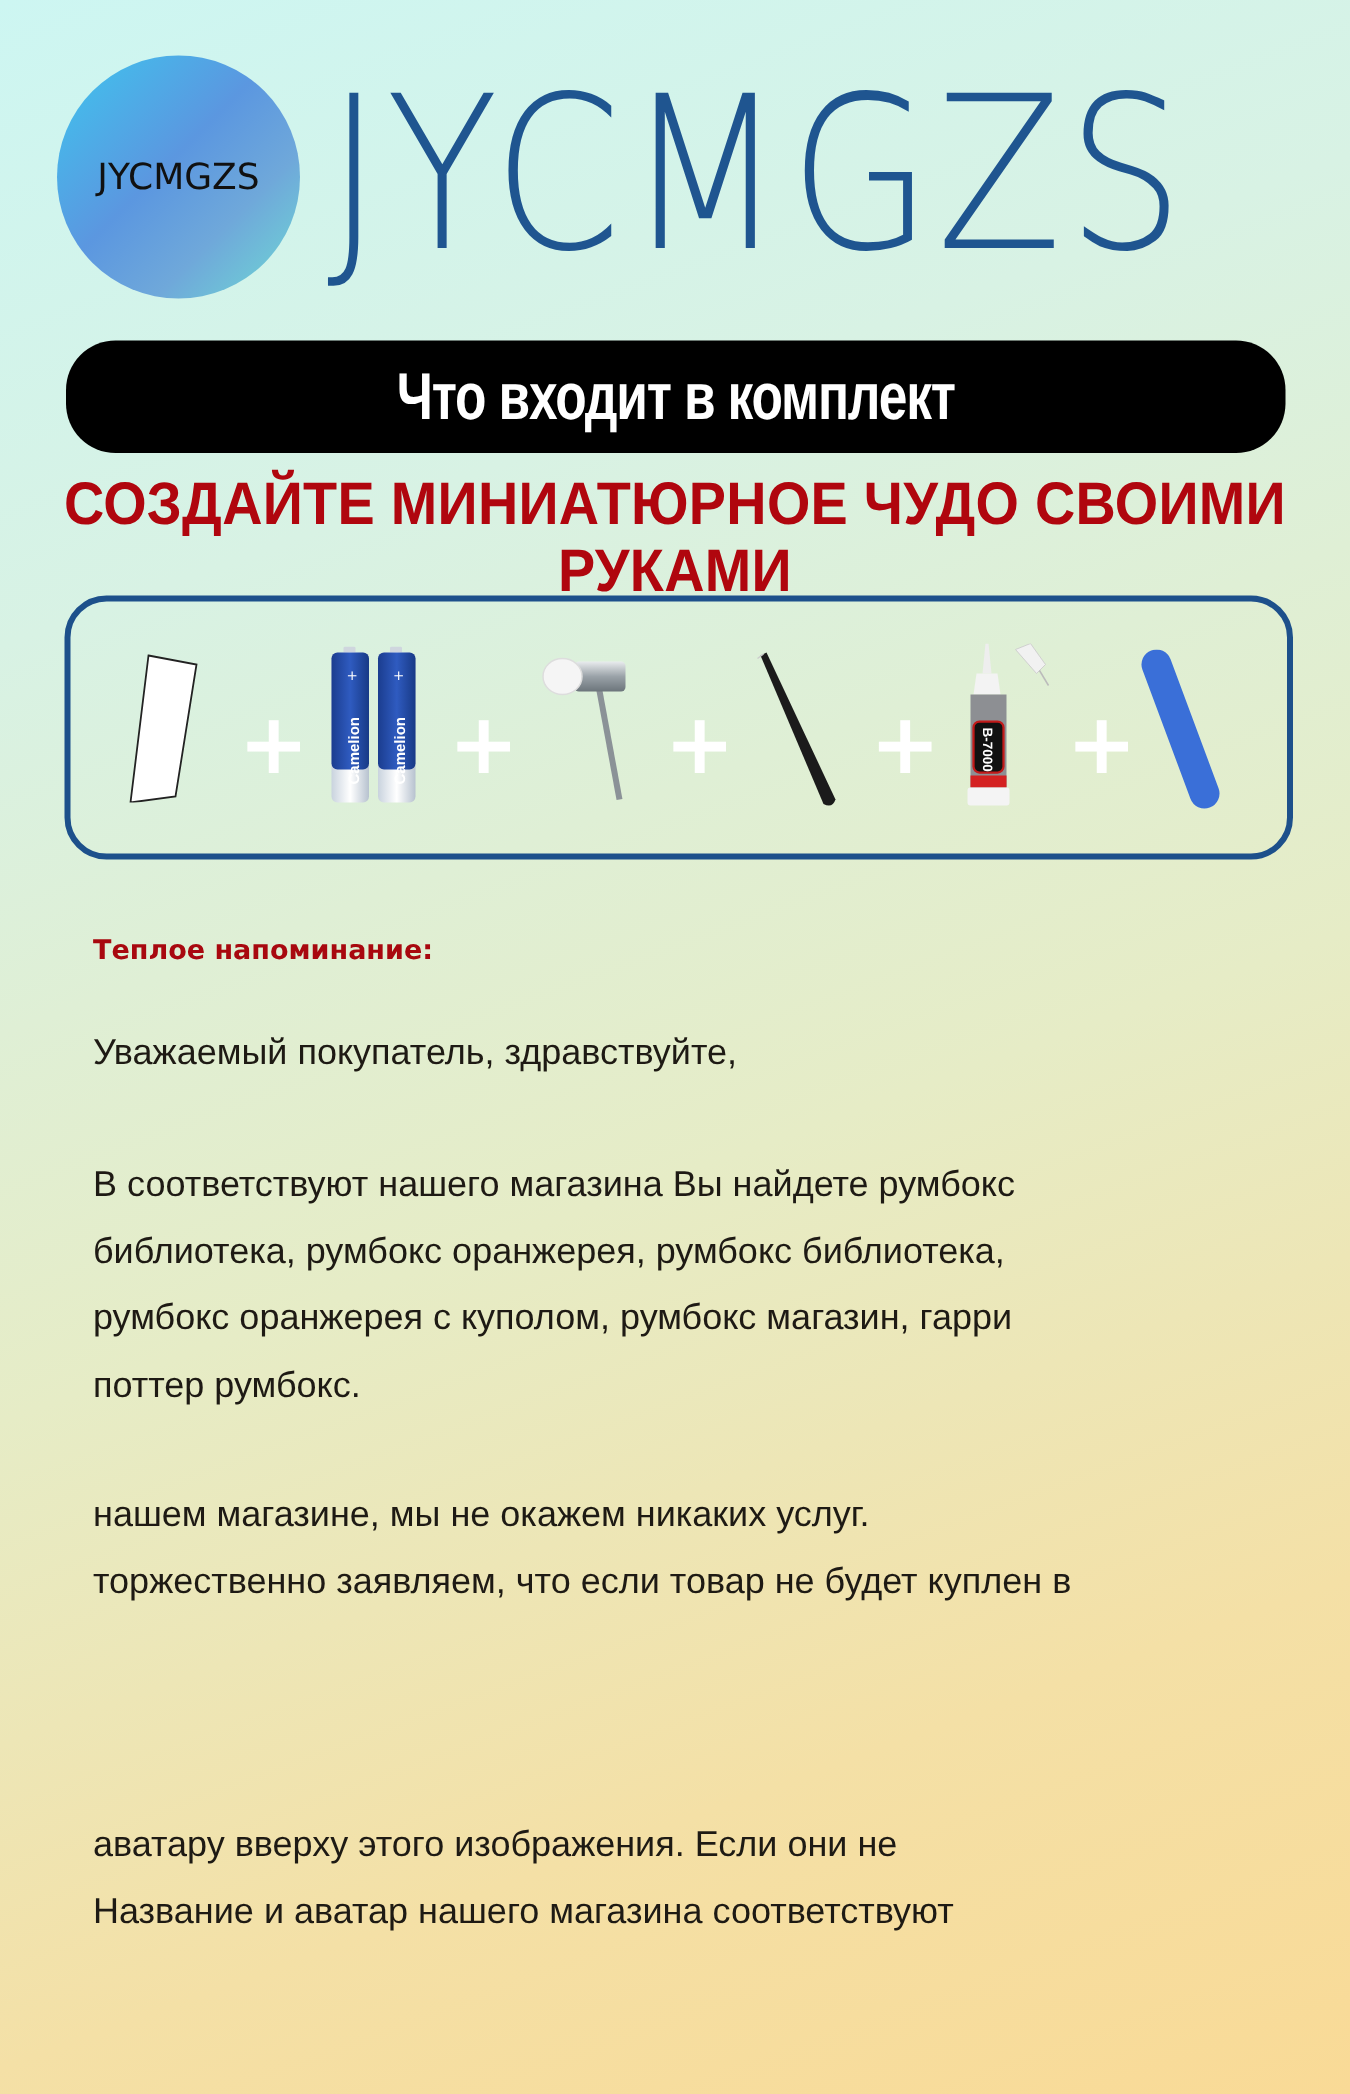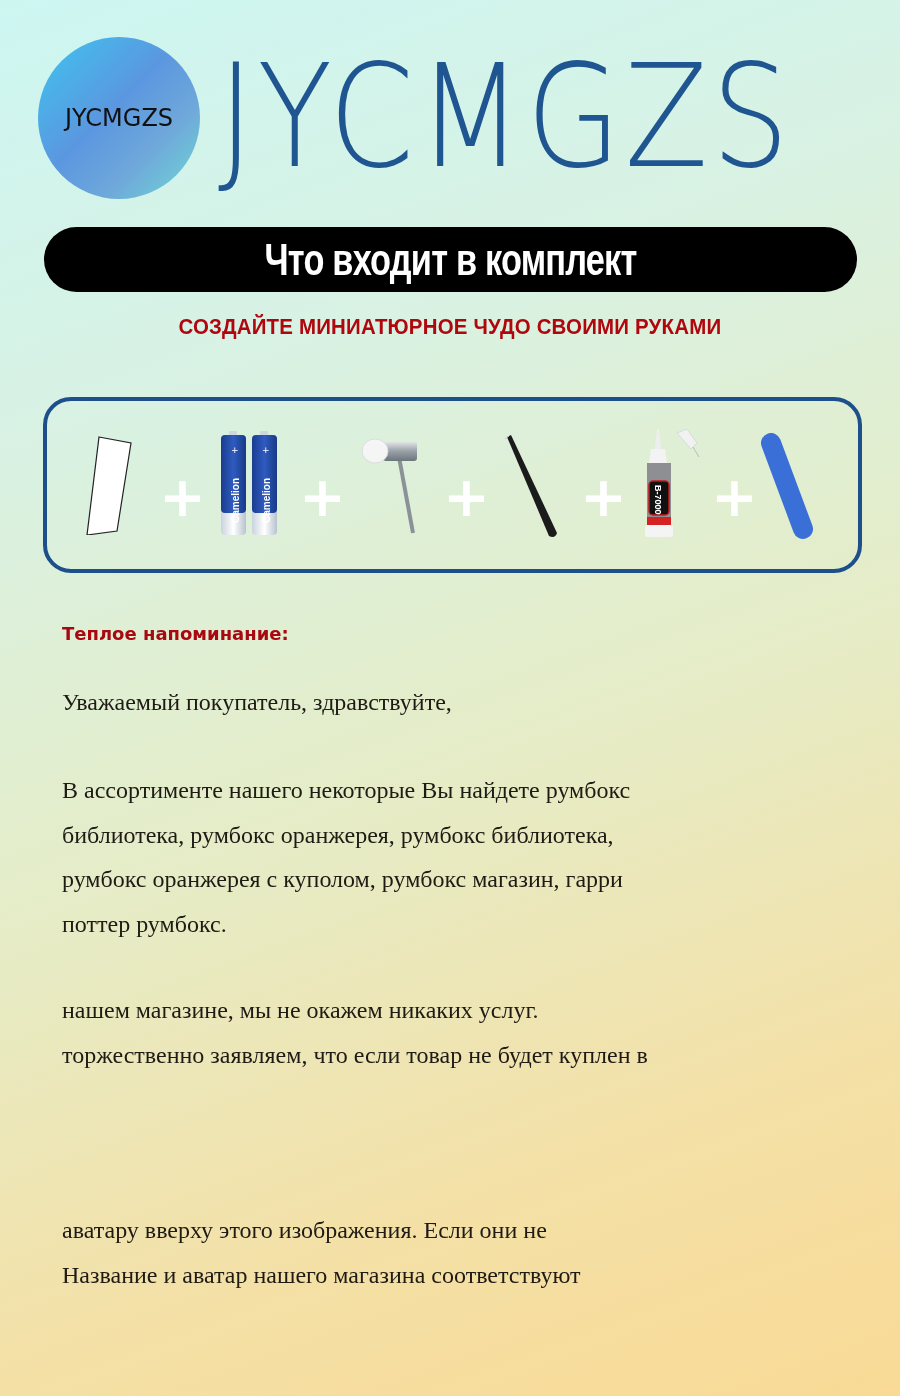--- a/index.html
+++ b/index.html
@@ -23,32 +23,32 @@
     .brand-title {
       left: 218px; top: 42px; height: 150px;
       font-family: "DejaVu Sans", sans-serif; font-weight: 300;
       font-size: 142px; line-height: 150px; color: #1f5590;
       letter-spacing: 4px; transform: scaleX(0.86); transform-origin: left center;
       -webkit-text-stroke: 0px;
     }
 
     
     .pill {
-      left: 44px; top: 227px; width: 813px; height: 65px; border-radius: 33px;
+      left: 44px; top: 227px; width: 813px; height: 75px; border-radius: 33px;
       background: #000; display: flex; align-items: center; justify-content: center;
     }
     .pill span {
       color: #fff; font-family: "Liberation Sans", sans-serif; font-weight: 700;
       font-size: 44px; transform: scaleX(0.78); letter-spacing: -1px; display: inline-block;
     }
 
     .subtitle {
       left: 0; width: 900px; top: 314px; text-align: center;
       color: #b0060e; font-family: "Liberation Sans", sans-serif; font-weight: 700;
-      font-size: 22px; letter-spacing: 0.2px;
+      font-size: 40px; letter-spacing: 0.2px;
     }
     .subtitle span { display: inline-block; transform: scaleX(0.93); }
 
     
     .kit-box {
       left: 43px; top: 397px; width: 811px; height: 168px;
       border: 4px solid #1d508b; border-radius: 28px;
     }
     .kit-item { position: absolute; }
     .plus {
@@ -57,21 +57,21 @@
       width: 40px; text-align: center;
     }
 
     
     .reminder-heading {
       left: 62px; top: 623px; color: #a8080f;
       font-family: "DejaVu Sans", sans-serif; font-weight: 700; font-size: 18px;
     }
     .body-text {
       left: 62px; width: 800px; color: #1e1a14;
-      font-family: Liberation Serif, serif; font-size: 24px; line-height: 44.5px;
+      font-family: Liberation Sans, sans-serif; font-size: 24px; line-height: 44.5px;
     }
     .body-text .line { display: block; white-space: nowrap; }
   </style>
 </head>
 <body>
 
 <div class="abs logo-circle">
   <span>JYCMGZS</span>
 </div>
 <div class="abs brand-title">JYCMGZS</div>
@@ -164,21 +164,21 @@
   </svg>
 </div>
 
 <div class="abs reminder-heading">Теплое напоминание:</div>
 
 <div class="abs body-text" style="top:680px">
   <span class="line">Уважаемый покупатель, здравствуйте,</span>
 </div>
 
 <div class="abs body-text" style="top:768px">
-  <span class="line">В ассортименте нашего некоторые Вы найдете румбокс</span>
+  <span class="line">В соответствуют нашего магазина Вы найдете румбокс</span>
   <span class="line">библиотека, румбокс оранжерея, румбокс библиотека,</span>
   <span class="line">румбокс оранжерея с куполом, румбокс магазин, гарри</span>
   <span class="line">поттер румбокс.</span>
 </div>
 
 <div class="abs body-text" style="top:988px">
   <span class="line">нашем магазине, мы не окажем никаких услуг.</span>
   <span class="line">торжественно заявляем, что если товар не будет куплен в</span>
 </div>
 

